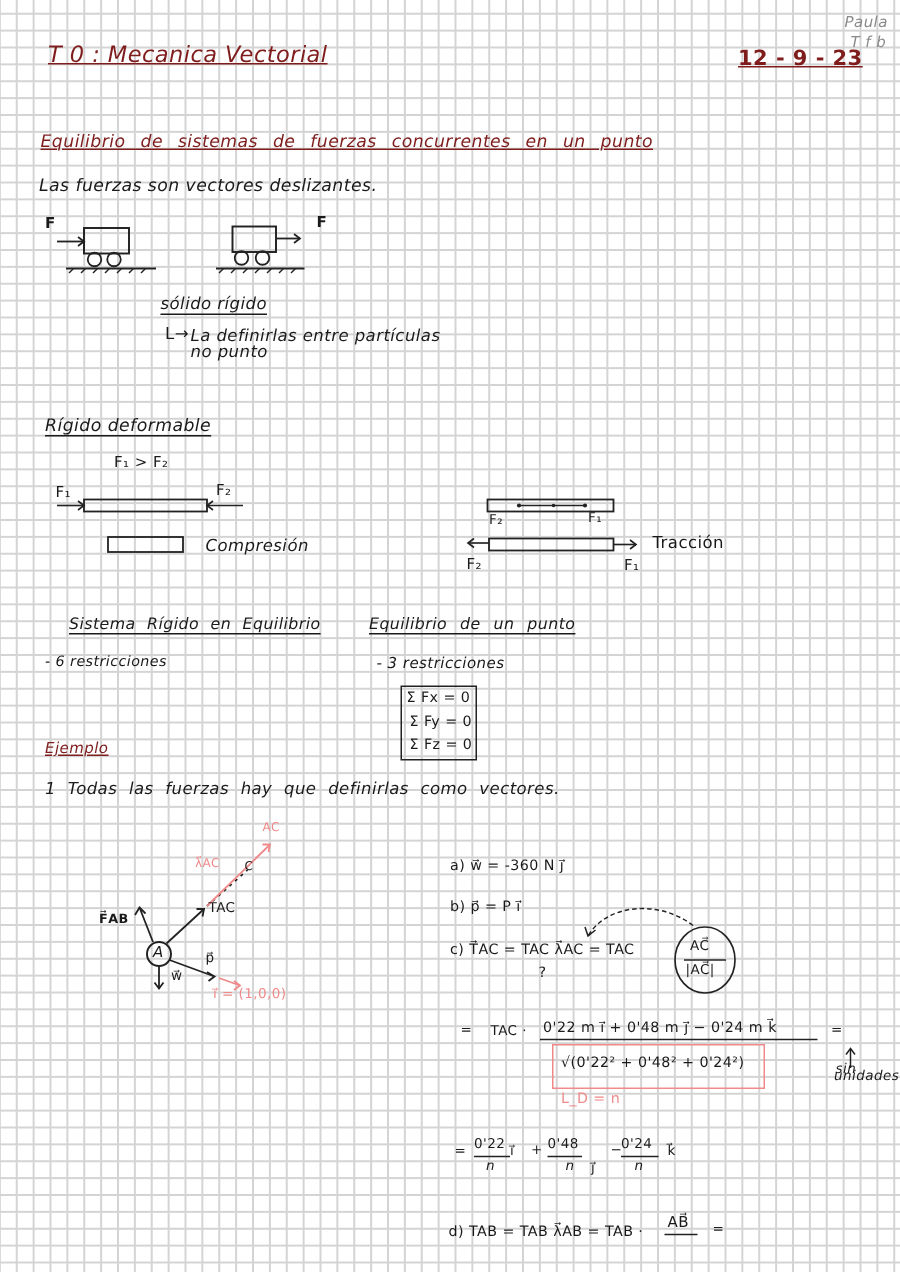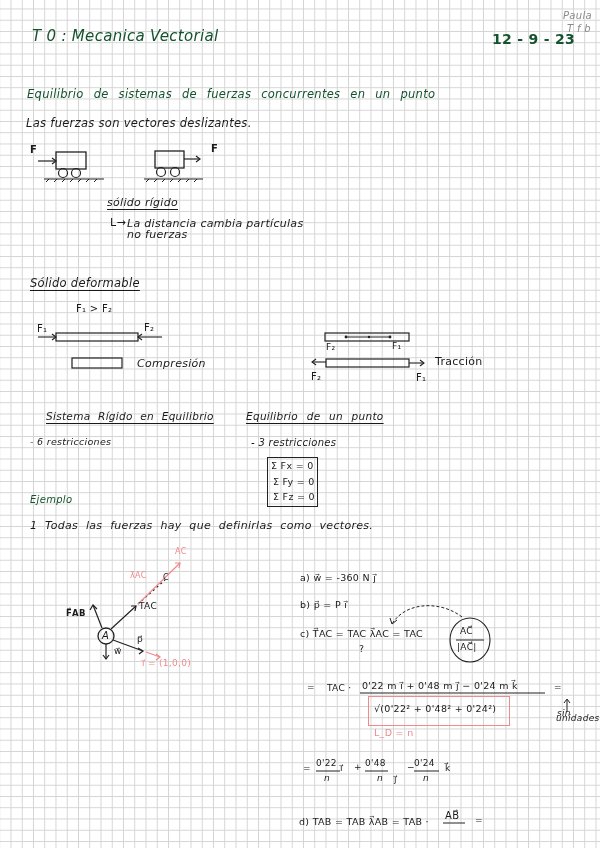--- a/index.html
+++ b/index.html
@@ -8,21 +8,21 @@
     background-color:#ffffff;
     background-image:
       linear-gradient(to right, #d4d4d4 1px, transparent 1px),
       linear-gradient(to bottom, #d4d4d4 1px, transparent 1px);
     background-size: 11.25px 11.25px;
     background-position: 10.5px 8.5px;
     font-family: "DejaVu Sans", sans-serif;
     color:#1a1a1a;
   }
   .t { position:absolute; white-space:nowrap; font-style:italic; letter-spacing:0.3px; }
-  .red { color:#14532d; }
+  .red { color:#7f1d1d;text-decoration:underline; }
   .pink { color:#f08a8a; }
   .gray { color:#8a8a8a; }
   .u { text-decoration:underline; text-underline-offset:3px; }
   svg { position:absolute; left:0; top:0; overflow:visible; }
   .box { position:absolute; border:1.5px solid #222; background:transparent; }
   .pinkbox { position:absolute; border:1.5px solid #f08a8a; }
 </style>
 </head>
 <body>
 
@@ -66,24 +66,24 @@
     <line x1="194" y1="182" x2="197" y2="179"></line>
   </g>
   <line x1="184" y1="159" x2="200" y2="159" stroke="#222" stroke-width="1.2"></line>
   <polyline points="196,156 200,159 196,162" fill="none" stroke="#222" stroke-width="1.2"></polyline>
 </svg>
 <div class="t" style="left:30px;top:144px;font-size:10px;font-weight:bold;font-style:normal;">F</div>
 <div class="t" style="left:211px;top:143px;font-size:10px;font-weight:bold;font-style:normal;">F</div>
 
 <div class="t u" style="left:107px;top:196px;font-size:11px;">sólido rígido</div>
 <div class="t" style="left:110px;top:216px;font-size:11px;font-style:normal;">L→</div>
-<div class="t" style="left:127px;top:217px;font-size:11px;">La distancia cambia partículas</div>
-<div class="t" style="left:127px;top:228px;font-size:11px;">no fuerzas</div>
-
-<div class="t u" style="left:30px;top:276px;font-size:11.5px;">Sólido deformable</div>
+<div class="t" style="left:127px;top:217px;font-size:11px;">La definirlas entre partículas</div>
+<div class="t" style="left:127px;top:228px;font-size:11px;">no punto</div>
+
+<div class="t u" style="left:30px;top:276px;font-size:11.5px;">Rígido deformable</div>
 <div class="t" style="left:76px;top:303px;font-size:10px;font-style:normal;">F₁ &gt; F₂</div>
 
 <svg width="600" height="848">
 
   <rect x="56" y="333" width="82" height="8" fill="none" stroke="#222" stroke-width="1.2"></rect>
   <line x1="38" y1="337" x2="56" y2="337" stroke="#222" stroke-width="1.1"></line>
   <polyline points="52,334 56,337 52,340" fill="none" stroke="#222" stroke-width="1.1"></polyline>
   <line x1="138" y1="337" x2="162" y2="337" stroke="#222" stroke-width="1.1"></line>
   <polyline points="142,334 138,337 142,340" fill="none" stroke="#222" stroke-width="1.1"></polyline>
   <rect x="72" y="358" width="50" height="10" fill="none" stroke="#222" stroke-width="1.2"></rect>

